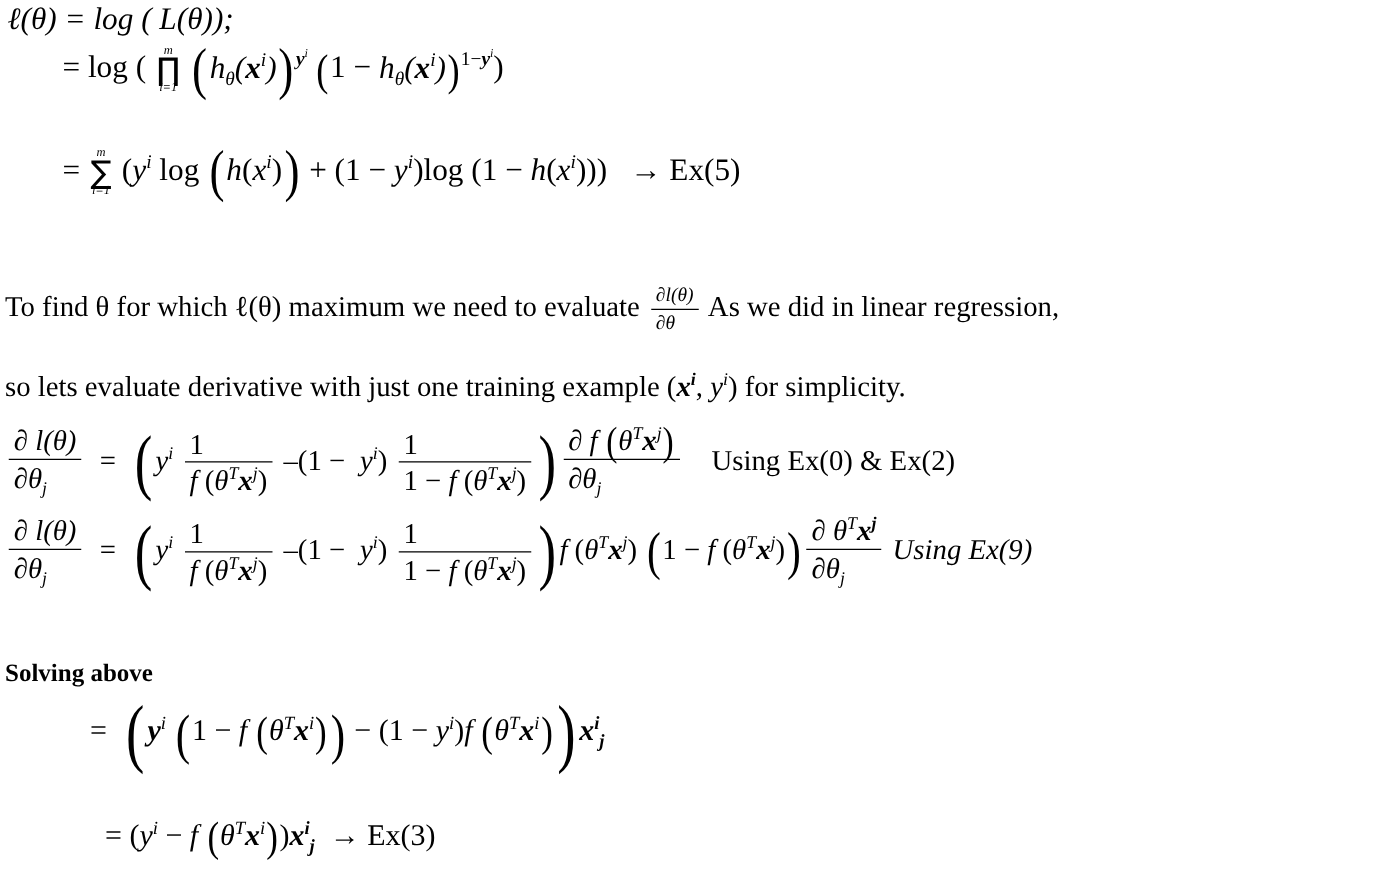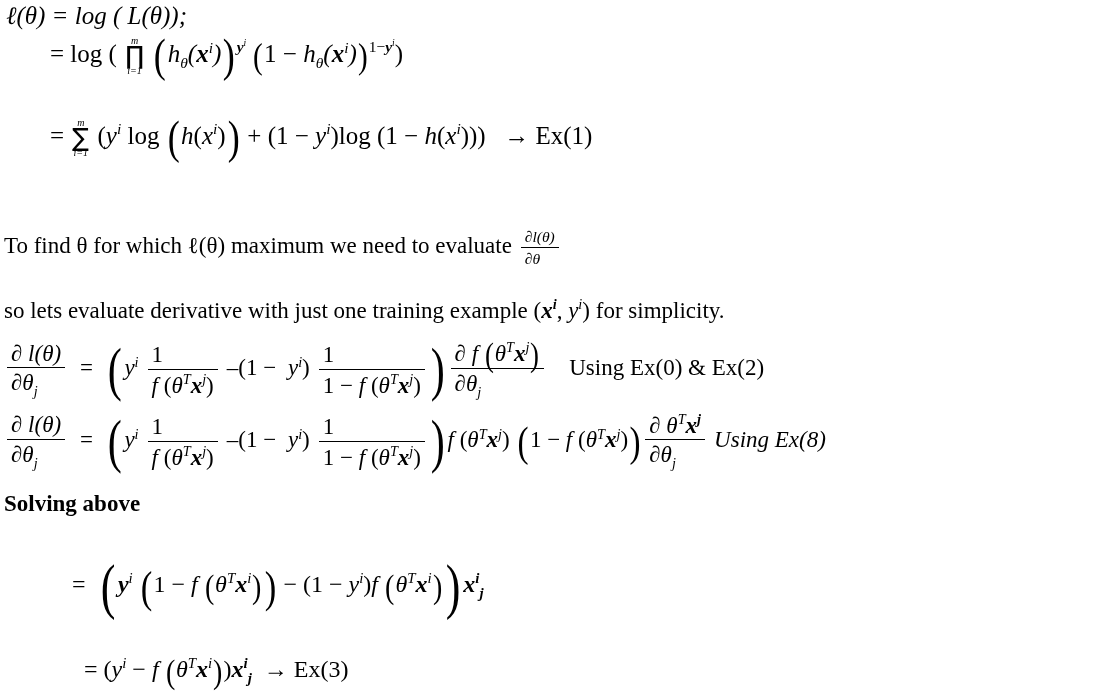--- a/index.html
+++ b/index.html
@@ -124,21 +124,21 @@
   .line-l1 { left: 6px;  top: 2px;   font-size: 25px; }
   .line-l2 { left: 50px; top: 36px;  font-size: 25px; }
   .line-l3 { left: 50px; top: 118px; font-size: 25px; }
 
   .para1 { left: 4px; top: 228px; font-size: 23px; font-family: "Liberation Serif", serif; }
   .para2 { left: 4px; top: 296px; font-size: 23px; font-family: "Liberation Serif", serif; }
 
   .deriv1 { left: 4px;  top: 340px; font-size: 23px; }
   .deriv2 { left: 4px;  top: 412px; font-size: 23px; }
 
-  .solving { left: 4px; top: 491px; font-size: 23px; font-weight: bold; text-align: right; }
+  .solving { left: 4px; top: 528px; font-size: 20px; font-weight: bold; text-align: right; }
 
   .sol1 { left: 72px; top: 570px; font-size: 24px; }
   .sol2 { left: 84px; top: 655px; font-size: 24px; }
   .gap-s { display: inline-block; width: 6px; }
   .gap-m { display: inline-block; width: 12px; }
   .gap-l { display: inline-block; width: 22px; }
 </style>
 </head>
 <body>
 
@@ -160,29 +160,30 @@
 
   <div class="blk line-l3 math">
     <span class="rm">=</span>
     <span class="bigop">
       <span class="lim-top">m</span>
       <span class="sym">∑</span>
       <span class="lim-bot">i=1</span>
     </span>
     <span class="rm">(</span><i>y</i><sup class="exp">i</sup> <span class="rm">log</span> <span class="paren-lg">(</span><i>h</i><span class="rm">(</span><i>x</i><sup class="exp">i</sup><span class="rm">)</span><span class="paren-lg">)</span> <span class="rm">+ (1 − </span><i>y</i><sup class="exp">i</sup><span class="rm">)log (1 − </span><i>h</i><span class="rm">(</span><i>x</i><sup class="exp">i</sup><span class="rm">)))</span>
     <span class="gap-s"></span>
-    <span class="rm">→ Ex(1)</span>
+    <span class="rm">→ Ex(5)</span>
   </div>
 
   <div class="blk para1">
     <span>To find θ for which ℓ(θ) maximum we need to evaluate</span>
     <span class="frac math">
       <span class="num" style="font-size:0.68em">∂l(θ)</span>
       <span class="den" style="font-size:0.68em">∂θ</span>
     </span>
+    <span>As we did in linear regression,</span>
   </div>
 
   <div class="blk para2">
     <span>so lets evaluate derivative with just one training example (</span><span class="math bi">x<sup class="exp">i</sup></span><span class="math rm">,&nbsp;</span><span class="math"><i>y</i><sup class="exp">i</sup></span><span>) for simplicity.</span>
   </div>
 
   <div class="blk deriv1 math">
     <span class="frac">
       <span class="num">∂ l(θ)</span>
       <span class="den"><span>∂θ</span><sub class="sb">j</sub></span>
@@ -206,21 +207,21 @@
     </span>
     <span class="rm gap-s"></span><span class="rm">=</span><span class="gap-m"></span><span class="paren-xl">(</span><i>y</i><sup class="exp">i</sup><span class="gap-s"></span><span class="frac">
       <span class="num rm">1</span>
       <span class="den"><i>f</i> <span class="rm">(</span>θ<sup class="exp up">T</sup><span class="bi">x</span><sup class="exp">j</sup><span class="rm">)</span></span>
     </span><span class="rm gap-s"></span><span class="rm">–</span><span class="rm">(1 − </span><span class="gap-s"></span><i>y</i><sup class="exp">i</sup><span class="rm">)</span><span class="gap-s"></span><span class="frac">
       <span class="num rm">1</span>
       <span class="den"><span class="rm">1 − </span><i>f</i> <span class="rm">(</span>θ<sup class="exp up">T</sup><span class="bi">x</span><sup class="exp">j</sup><span class="rm">)</span></span>
     </span><span class="paren-xl">)</span><i>f</i> <span class="rm">(</span>θ<sup class="exp up">T</sup><span class="bi">x</span><sup class="exp">j</sup><span class="rm">)</span><span class="gap-s"></span><span class="paren-lg">(</span><span class="rm">1 − </span><i>f</i> <span class="rm">(</span>θ<sup class="exp up">T</sup><span class="bi">x</span><sup class="exp">j</sup><span class="rm">)</span><span class="paren-lg">)</span><span class="frac">
       <span class="num"><span class="rm">∂</span> θ<sup class="exp up">T</sup><span class="bi">x</span><sup class="exp bi">j</sup></span>
       <span class="den"><span class="rm">∂</span>θ<sub class="sb">j</sub></span>
-    </span><span class="gap-s"></span><span class="rm" style="font-style:italic">Using Ex(8)</span>
+    </span><span class="gap-s"></span><span class="rm" style="font-style:italic">Using Ex(9)</span>
   </div>
 
   <div class="blk solving">
     <span>Solving above</span>
   </div>
 
   <div class="blk sol1 math">
     <span class="rm">=</span><span class="gap-m"></span><span class="paren-xl">(</span><span class="bi">y</span><sup class="exp">i</sup><span class="gap-s"></span><span class="paren-lg">(</span><span class="rm">1 − </span><i>f</i> <span class="paren-md">(</span>θ<sup class="exp up">T</sup><span class="bi">x</span><sup class="exp">i</sup><span class="paren-md">)</span><span class="paren-lg">)</span><span class="gap-s"></span><span class="rm">− (1 − </span><i>y</i><sup class="exp">i</sup><span class="rm">)</span><i>f</i> <span class="paren-md">(</span>θ<sup class="exp up">T</sup><span class="bi">x</span><sup class="exp">i</sup><span class="paren-md">)</span><span class="paren-xl">)</span><span class="bi">x<sup class="exp">i</sup><sub class="sb">j</sub></span>
   </div>
 

